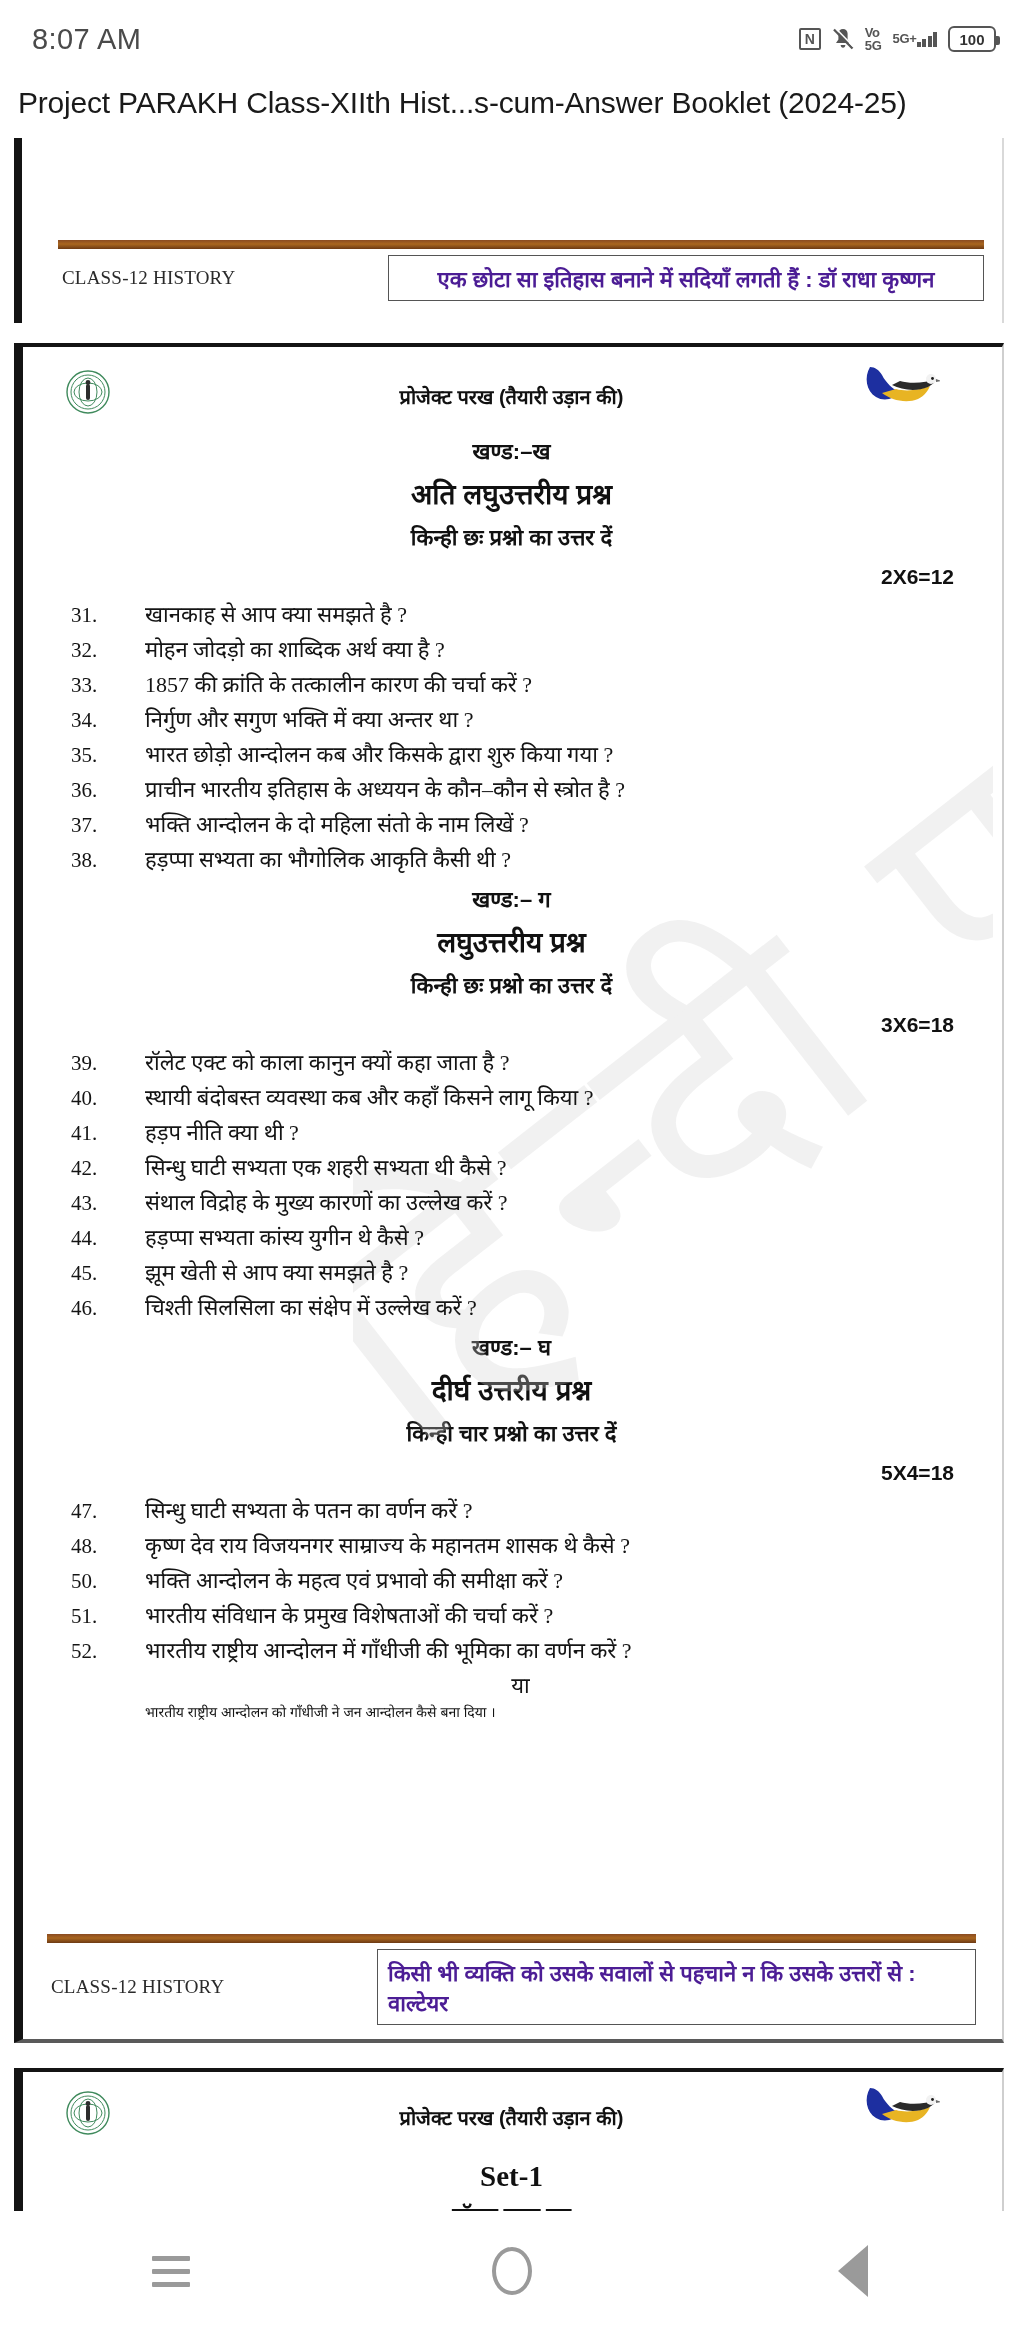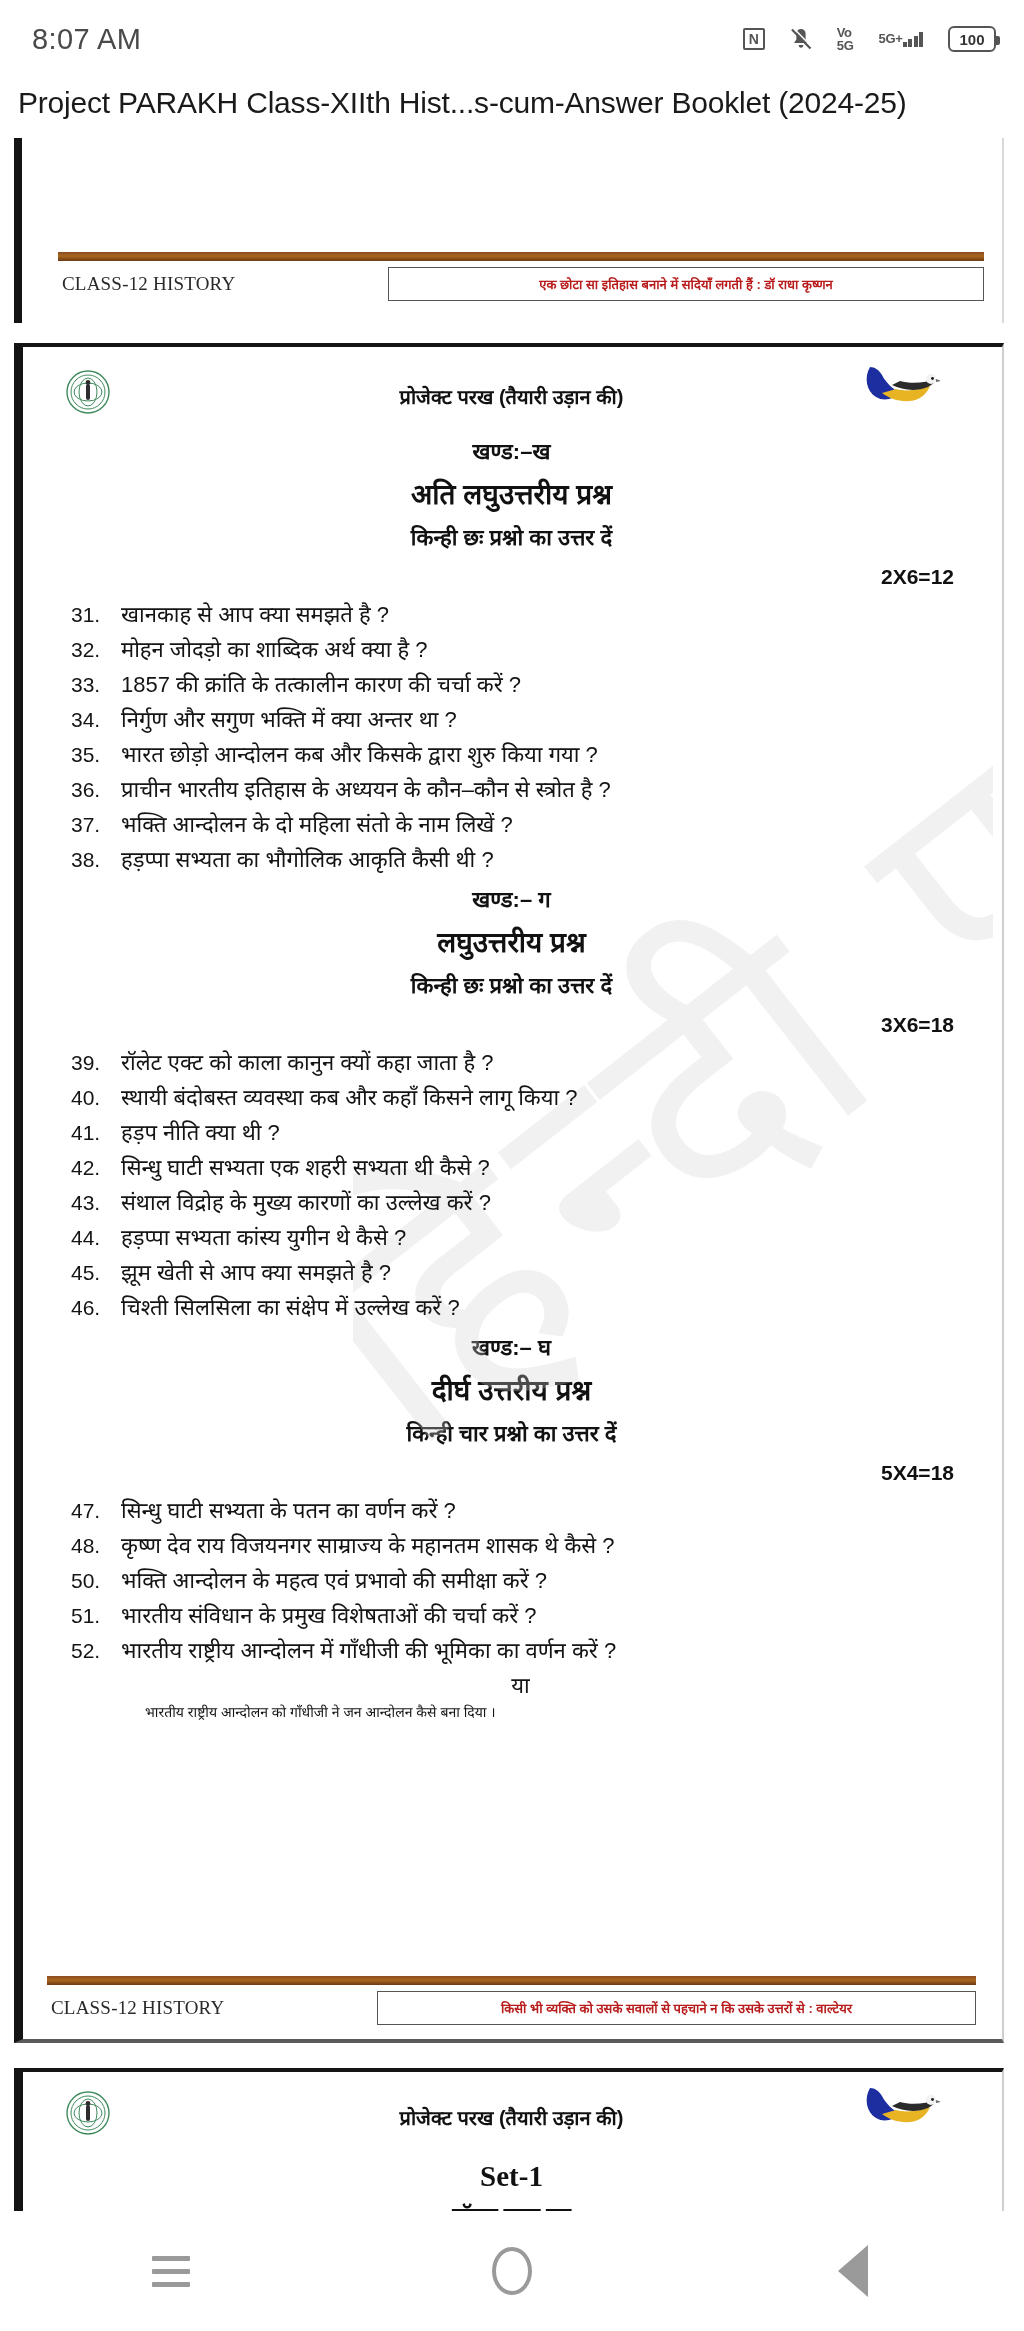--- a/index.html
+++ b/index.html
@@ -19,21 +19,21 @@
     justify-content: space-between;
     padding: 0 28px 0 32px;
   }
   .clock {
     font-size: 29px;
     color: #4a4a4a;
     letter-spacing: 0.4px;
     font-family: "Liberation Sans", sans-serif;
   }
   .status-icons {
-    display: flex; align-items: center; gap: 25px;
+    display: flex; align-items: center; gap: 11px;
   }
   .nfc-icon {
     width: 22px; height: 22px;
     border: 2.5px solid #555;
     border-radius: 2px;
     position: relative;
   }
   .nfc-icon::after {
     content: "N";
     position: absolute; inset: 0;
@@ -122,22 +122,22 @@
     font-size: 19px;
     color: #2a2a2a;
     letter-spacing: 0.2px;
     padding-left: 4px;
   }
   .band-box {
     flex: 1;
     border: 1.5px solid #555;
     display: flex; align-items: center; justify-content: center;
     padding: 7px 10px;
-    font-size: 13px;
-    color: #b91c1c;
+    font-size: 22px;
+    color: #4c1d95;
     font-family: "Liberation Sans", sans-serif;
     font-weight: bold;
   }
 
   
   .page-main {
     position: absolute;
     top: 205px; left: 14px;
     width: 990px; height: 1700px;
     background: #ffffff;
@@ -215,21 +215,22 @@
     font-family: "Liberation Sans", sans-serif;
   }
 
   .qlist { margin-top: 6px; position: relative; z-index: 2; }
   .qrow {
     display: flex;
     align-items: baseline;
     padding: 2.5px 0;
     font-size: 22px;
     color: #141414;
-    font-family: Liberation Sans, sans-serif;
+    font-family: Liberation Serif, serif;
+    gap: 24px;
   }
   .qnum {
     width: 74px;
     flex: 0 0 74px;
     padding-left: 24px;
     font-size: 21px;
     color: #141414;
   }
   .qtext { flex: 1; }
 

